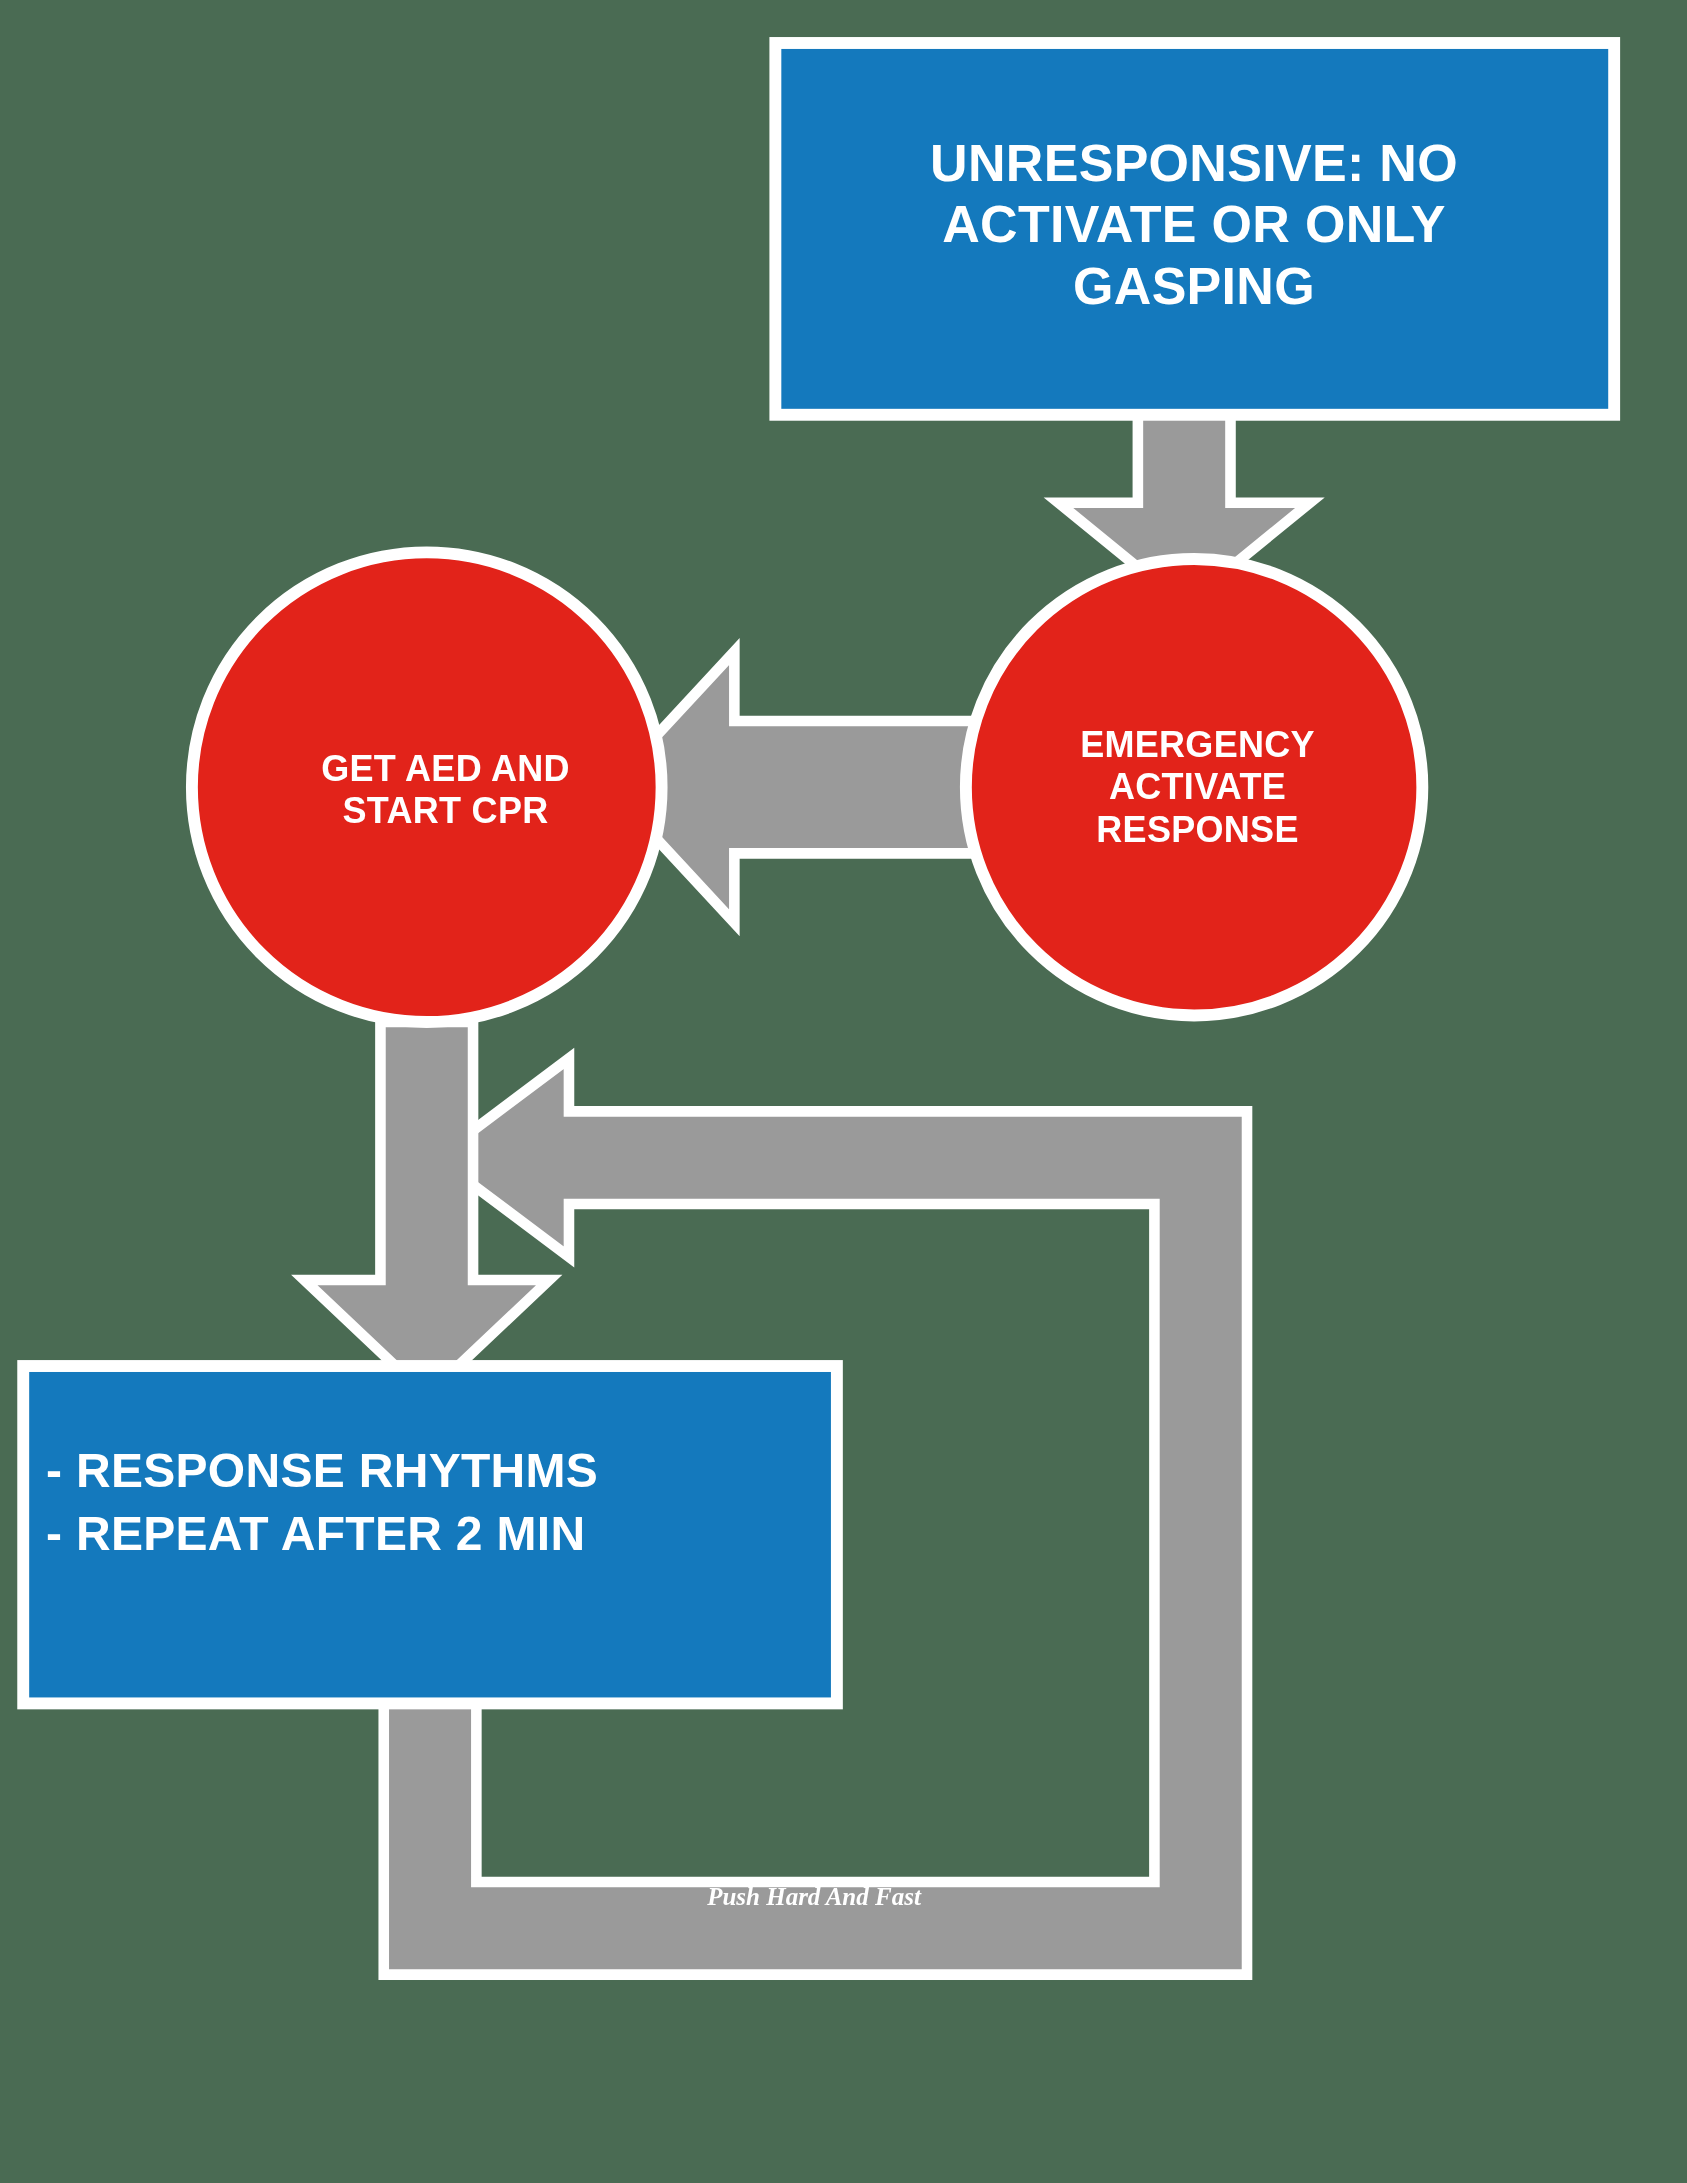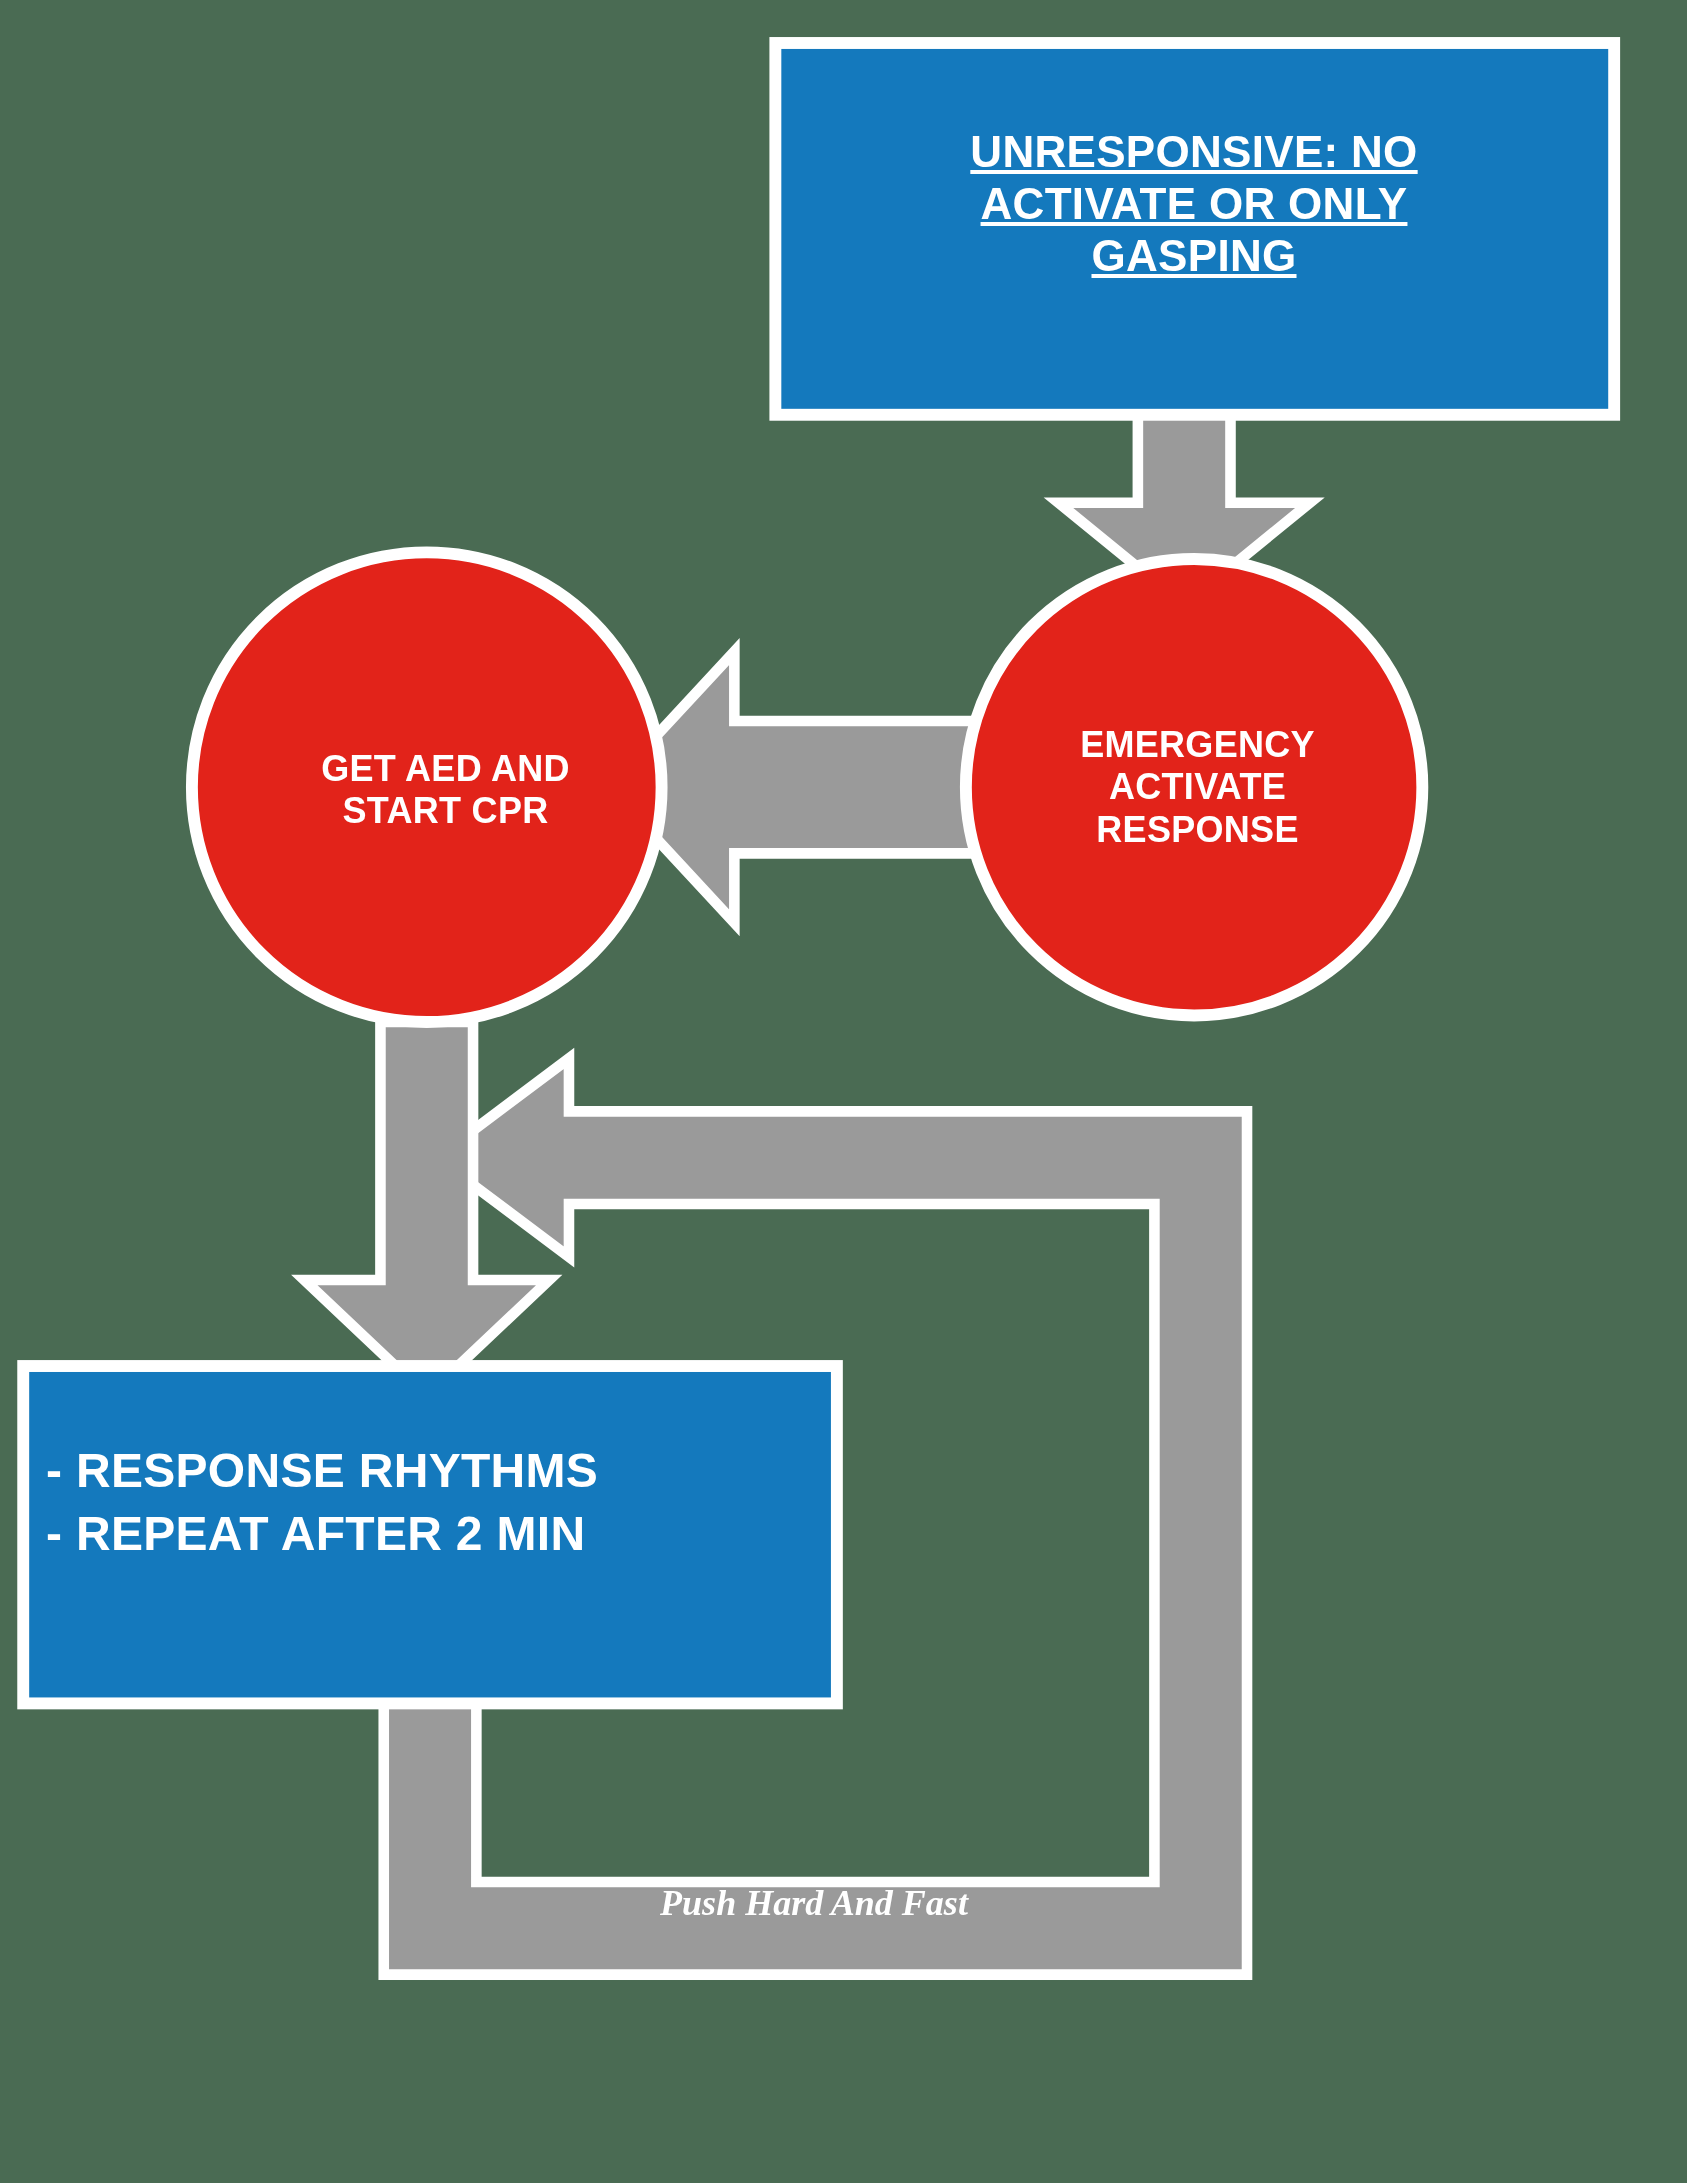--- a/index.html
+++ b/index.html
@@ -32,24 +32,23 @@
     position: absolute;
     text-align: center;
     color: #ffffff;
     font-weight: bold;
     letter-spacing: 0.3px;
     line-height: 1.18;
     pointer-events: none;
   }
   #label-unresponsive {
     left: 784px;
-    top: 126px;
+    top: 133px;
     width: 820px;
-    font-size: 44px;
-    text-decoration: underline;
+    font-size: 52px;
   }
   #label-activate {
     left: 986px;
     top: 724px;
     width: 423px;
     font-size: 36px;
   }
   #label-aed {
     left: 198px;
     top: 748px;
@@ -62,21 +61,21 @@
     top: 1439px;
     width: 794px;
     font-size: 48px;
     text-align: left;
     line-height: 1.32;
   }
   #label-push {
     left: 490px;
     top: 1882px;
     width: 648px;
-    font-size: 36px;
+    font-size: 25px;
     font-family: "Liberation Serif", serif;
     font-style: italic;
     font-weight: bold;
     letter-spacing: 0px;
   }
 </style>
 </head>
 <body style="background: rgb(74, 107, 83);">
 
 <div id="diagram-root">

